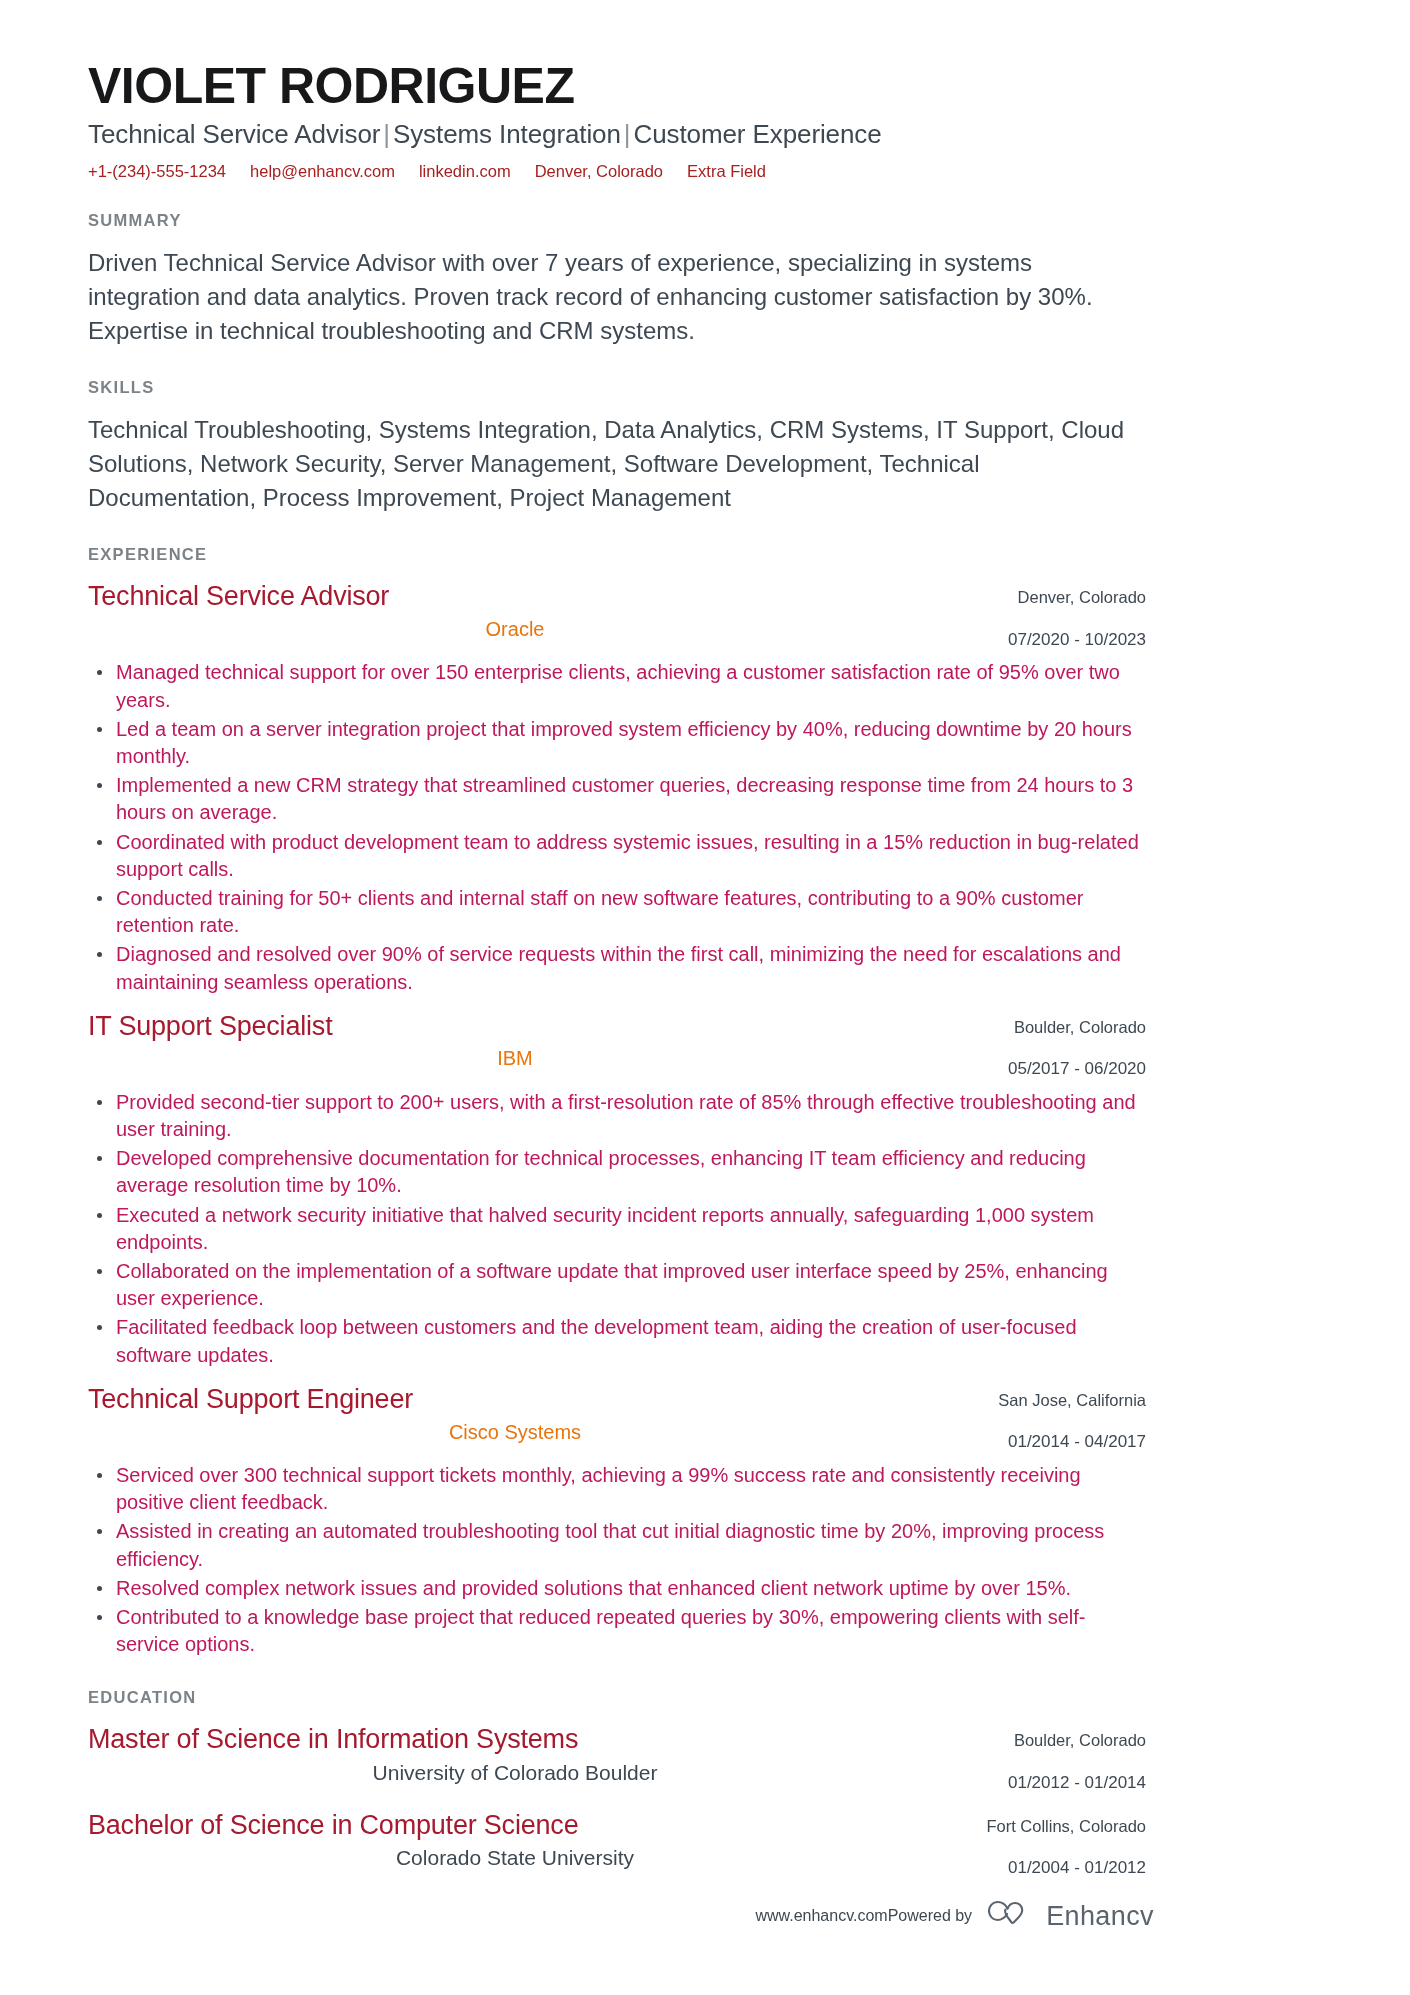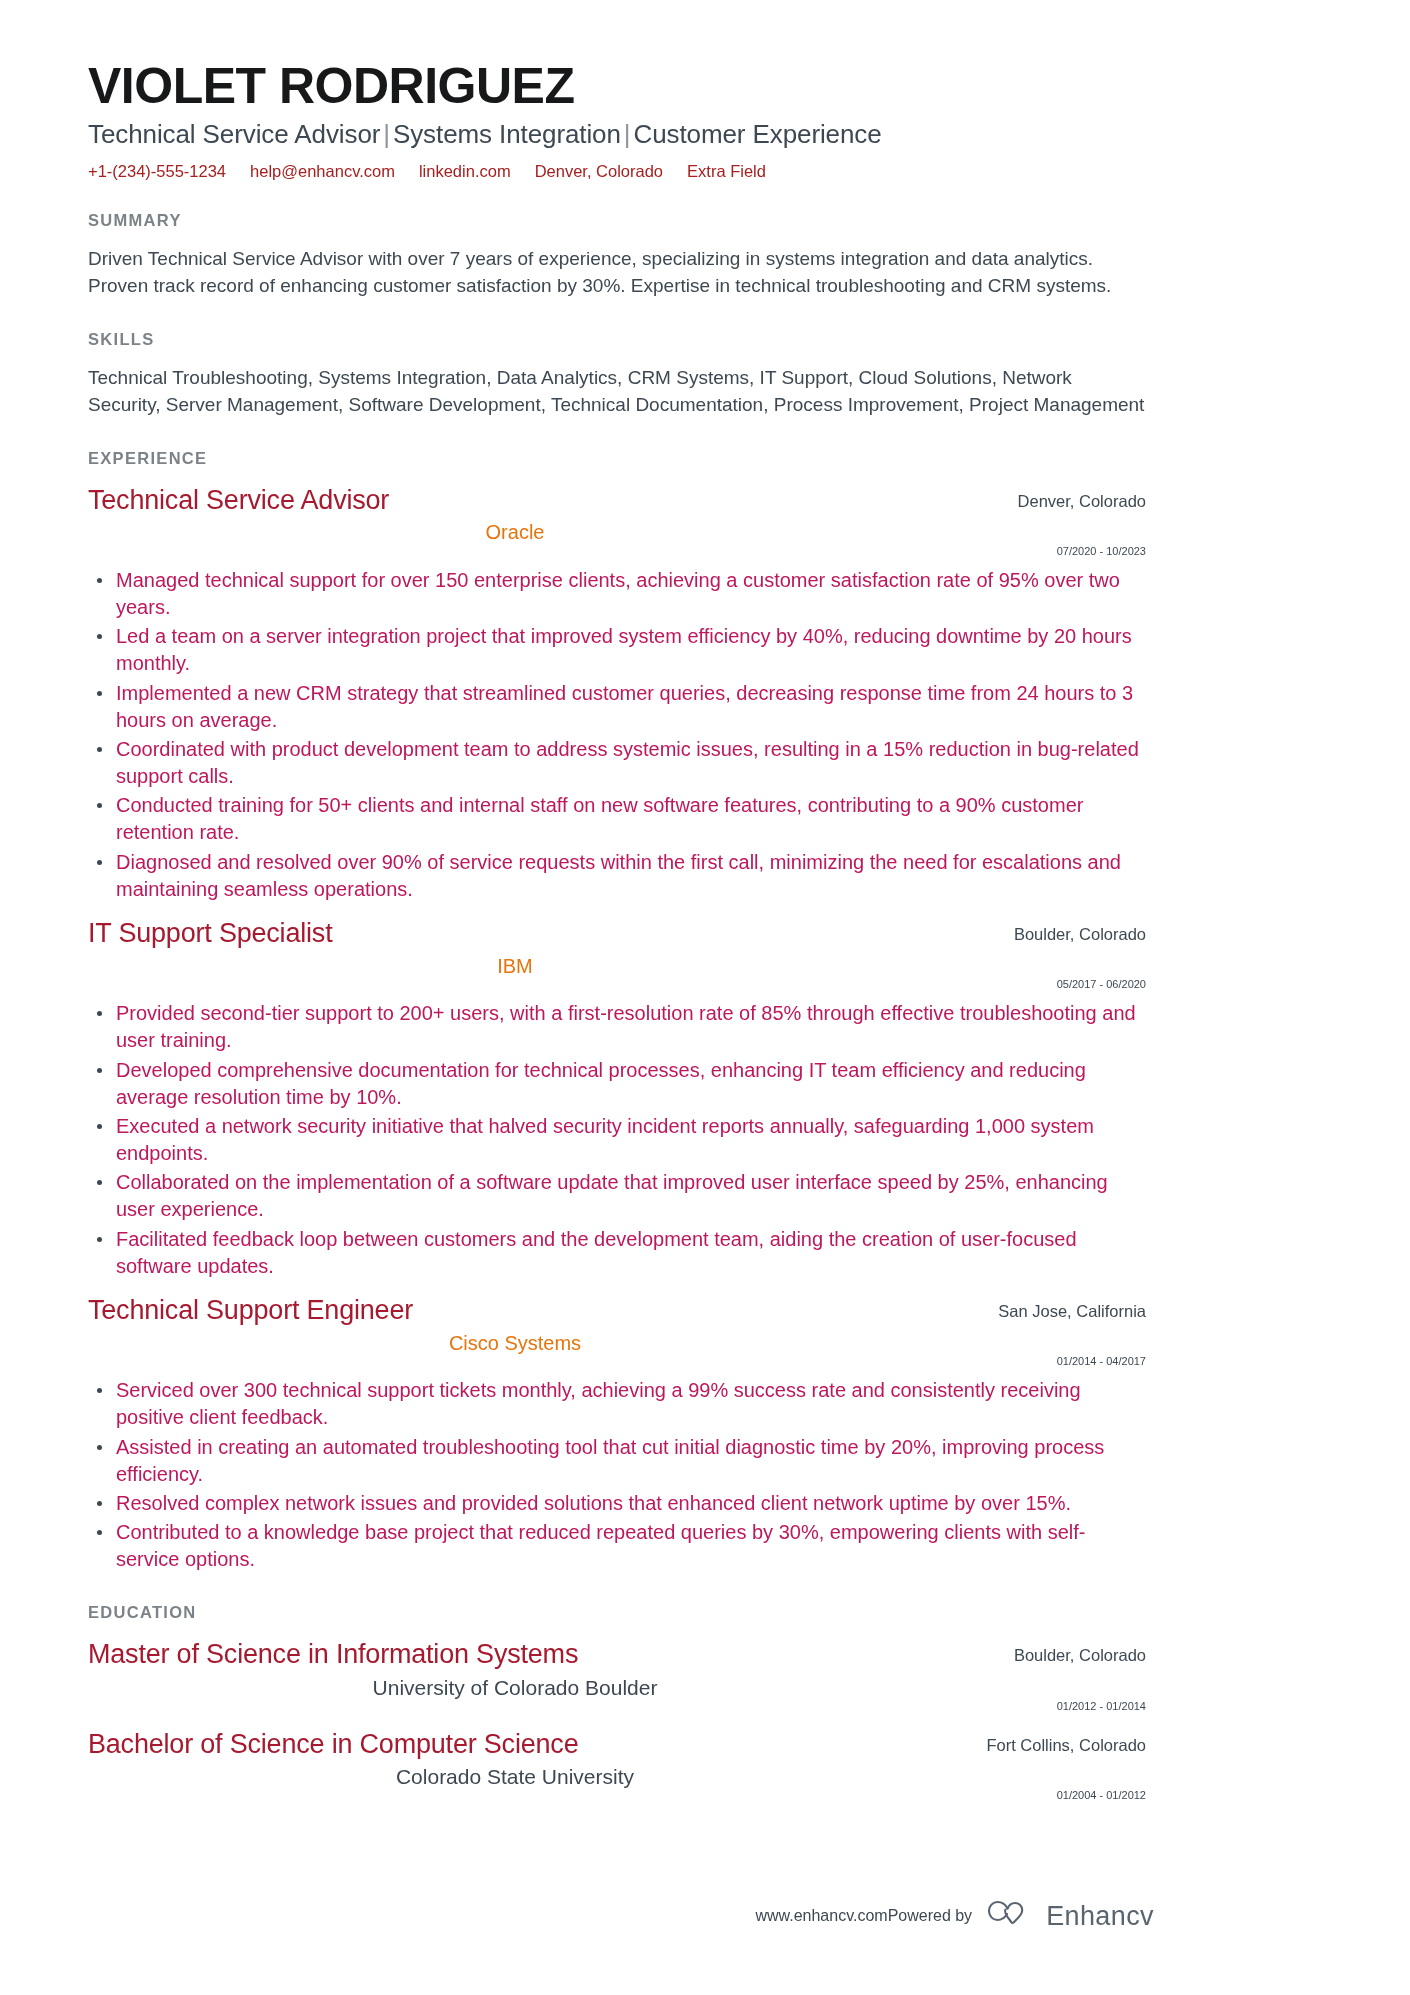--- a/index.html
+++ b/index.html
@@ -69,21 +69,21 @@
     font-size: 16.5px;
     font-weight: 700;
     letter-spacing: 1.3px;
     color: #7b8288;
     text-transform: uppercase;
     margin-top: 30px;
     margin-bottom: 16px;
   }
 
   .body-text {
-    font-size: 19px;
+    font-size: 24px;
     line-height: 1.42;
     color: #3d4852;
     font-weight: 400;
   }
 
   .summary-text { max-width: 1210px; }
   .skills-text  { max-width: 1180px; }
 
   
   .entry { margin-bottom: 4px; }
@@ -124,24 +124,24 @@
     font-size: 21px;
   }
 
   .entry-location {
     font-size: 16.5px;
     color: #3d4852;
     line-height: 1.35;
     font-weight: 400;
   }
   .entry-dates {
-    font-size: 11px;
+    font-size: 17px;
     color: #3d4852;
     line-height: 1.35;
-    margin-top: 32px;
+    margin-top: 20px;
     font-weight: 400;
   }
 
   
   .bullets {
     list-style: none;
     margin: 8px 0 0 0;
     padding: 0;
     max-width: 1235px;
   }

